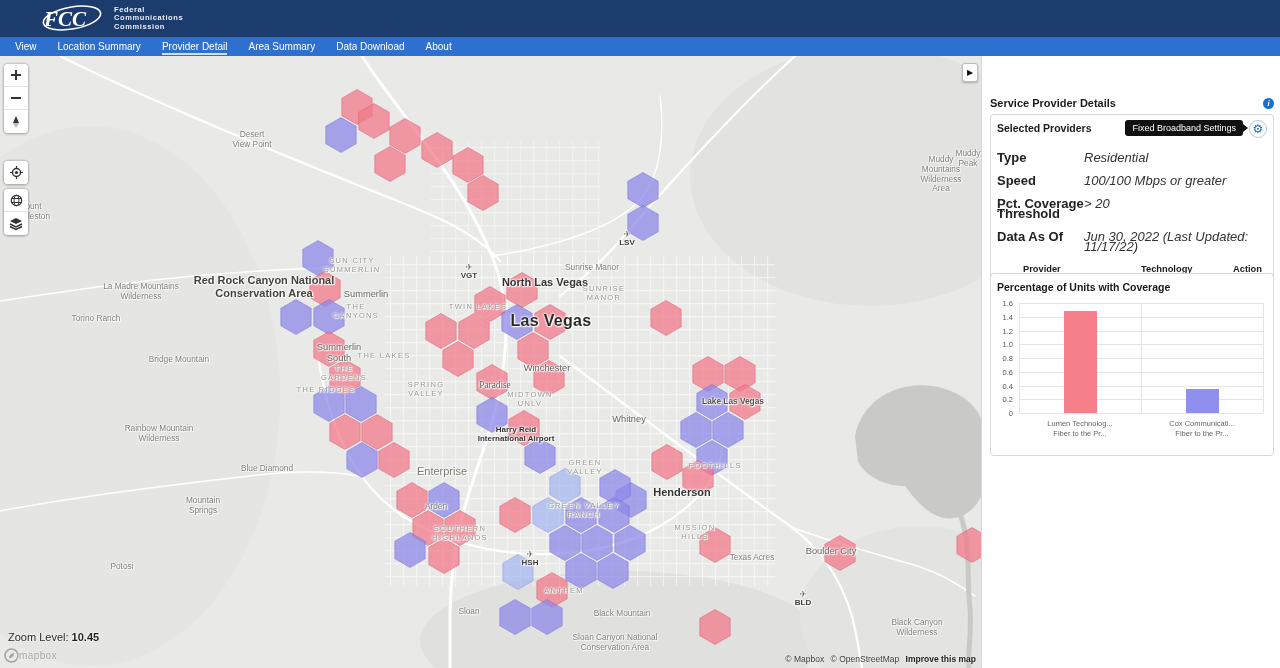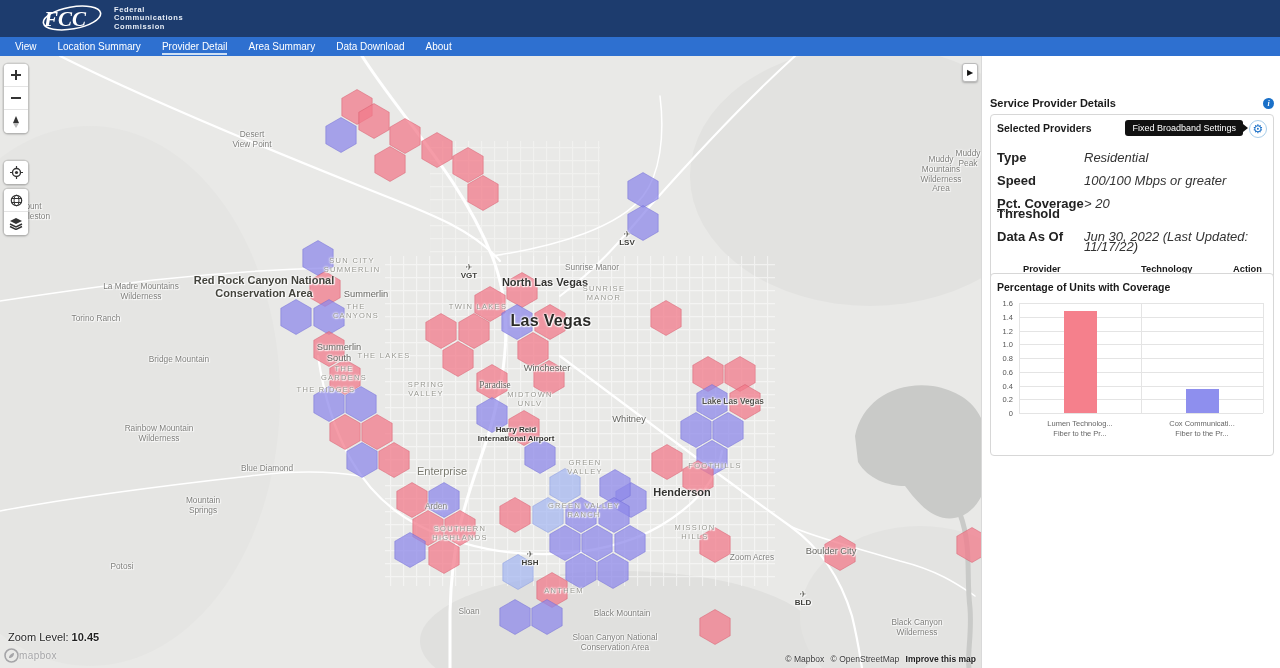--- a/index.html
+++ b/index.html
@@ -324,21 +324,21 @@
 HILLS</div>
           <div class="ml hood" style="left: 564px; top: 535px;">ANTHEM</div>
           <div class="ml place" style="left: 469px; top: 556px;">Sloan</div>
           <div class="ml place" style="left: 622px; top: 558px;">Black Mountain</div>
           <div class="ml place" style="left: 615px; top: 587px;">Sloan Canyon National
 Conservation Area</div>
           <div class="ml locality-lg" style="left: 442px; top: 415px;">Enterprise</div>
           <div class="ml place" style="left: 436px; top: 451px;">Arden</div>
           <div class="ml hood" style="left: 460px; top: 478px;">SOUTHERN
 HIGHLANDS</div>
-          <div class="ml place" style="left: 752px; top: 502px;">Zoom Acres</div>
+          <div class="ml place" style="left: 752px; top: 502px;">Texas Acres</div>
           <div class="ml locality" style="left: 831px; top: 495px;">Boulder City</div>
           <div class="ml place" style="left: 917px; top: 572px;">Black Canyon
 Wilderness</div>
           <div class="ml place-dk" style="left: 733px; top: 346px;">Lake Las Vegas</div>
           <div class="ml apticon" style="left: 469px; top: 211px;">✈</div>
           <div class="ml apt" style="left: 469px; top: 220px;">VGT</div>
           <div class="ml apticon" style="left: 627px; top: 178px;">✈</div>
           <div class="ml apt" style="left: 627px; top: 187px;">LSV</div>
           <div class="ml apticon" style="left: 530px; top: 498px;">✈</div>
           <div class="ml apt" style="left: 530px; top: 507px;">HSH</div>

